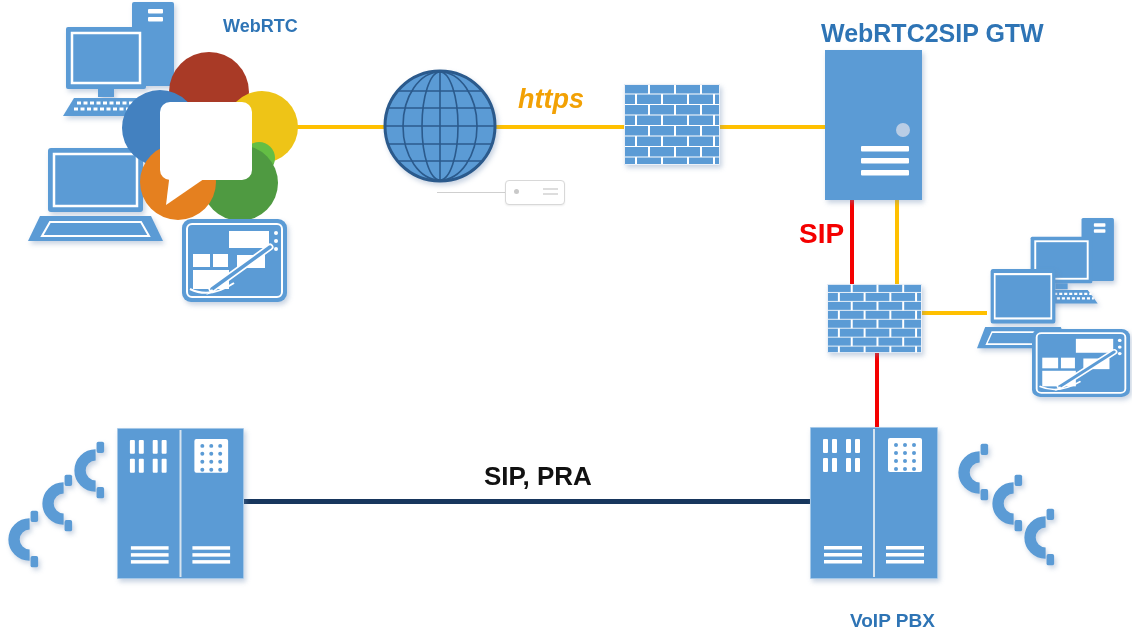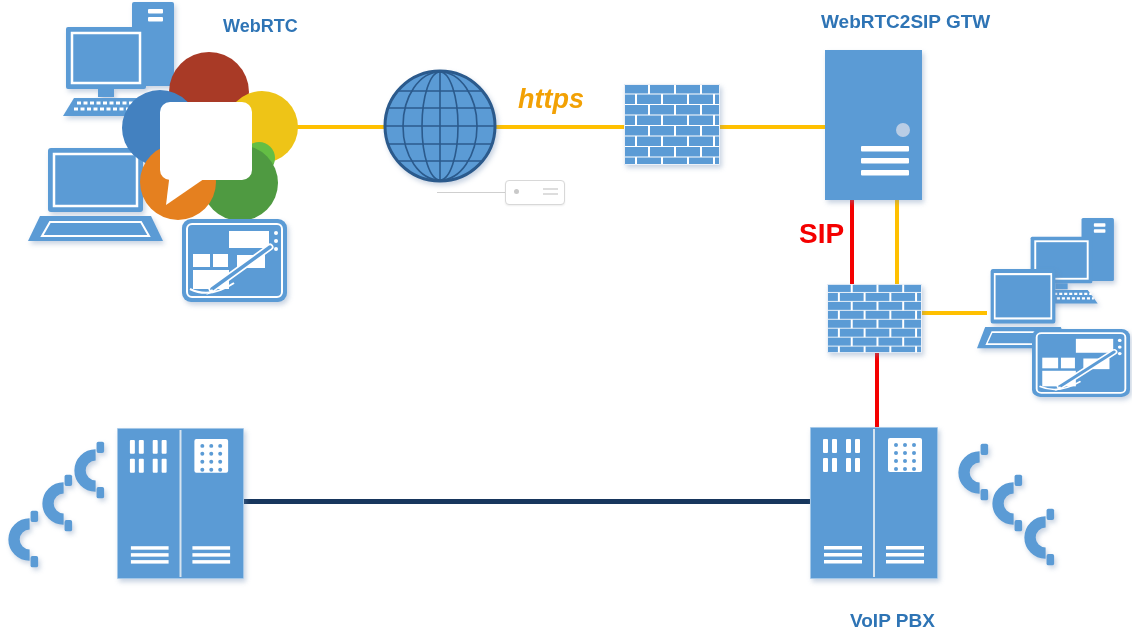--- a/index.html
+++ b/index.html
@@ -243,18 +243,19 @@
       <use href="#sym-handset"></use>
     </svg>
   <svg class="icon shadow" style="left:990px;top:472px;" width="34" height="62">
       <use href="#sym-handset"></use>
     </svg>
   <svg class="icon shadow" style="left:1022px;top:506px;" width="34" height="62">
       <use href="#sym-handset"></use>
     </svg>
 
   <div class="lbl lbl-blue" style="left:223px;top:16px;font-size:18px;">WebRTC</div>
-  <div class="lbl lbl-blue" style="left:821px;top:11px;font-size:19px;">WebRTC2SIP GTW</div>
+  <div class="lbl lbl-blue" style="left:821px;top:19px;font-size:25px;">WebRTC2SIP GTW</div>
   <div class="lbl" style="left:518px;top:84px;font-size:27px;color:var(--https-orange);font-style:italic;">https</div>
   <div class="lbl" style="left:799px;top:218px;font-size:28px;color:var(--line-red);">SIP</div>
+  <div class="lbl" style="left:484px;top:461px;font-size:26px;color:var(--text-black);">SIP, PRA</div>
   <div class="lbl lbl-blue" style="left:850px;top:598px;font-size:19px;margin-top:12px;">VoIP PBX</div>
 
 </div>
 
 </body></html>

